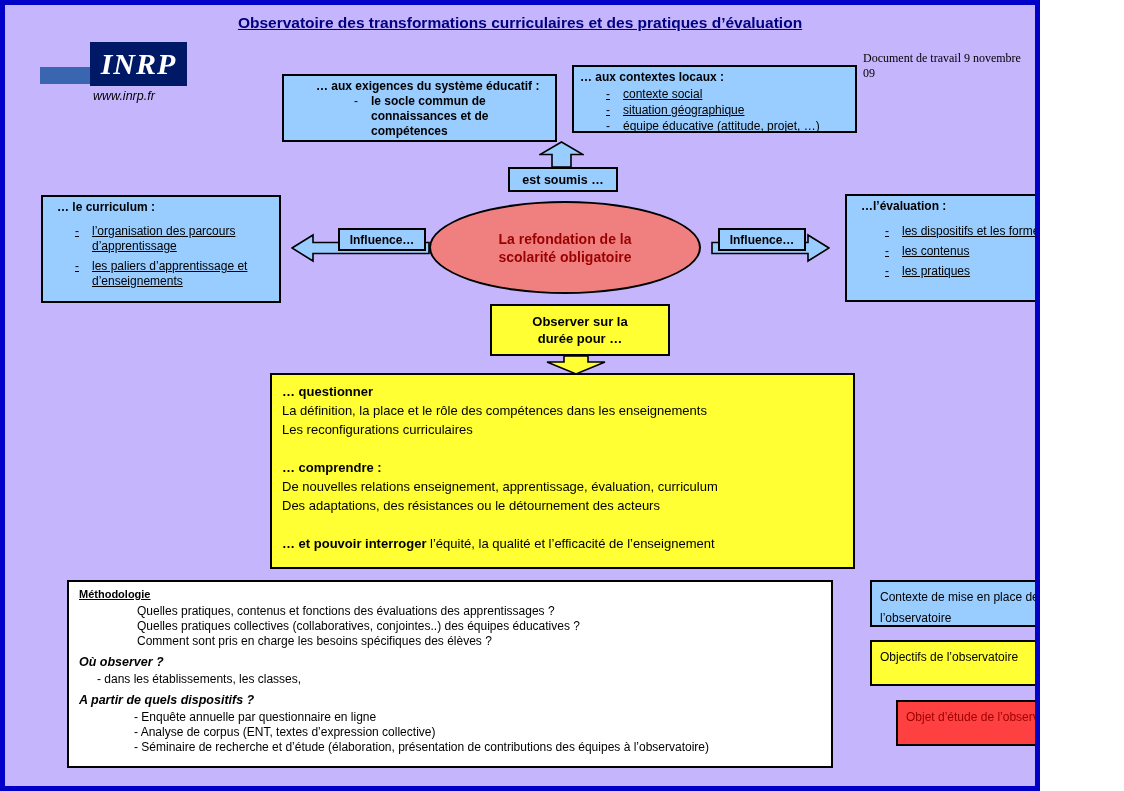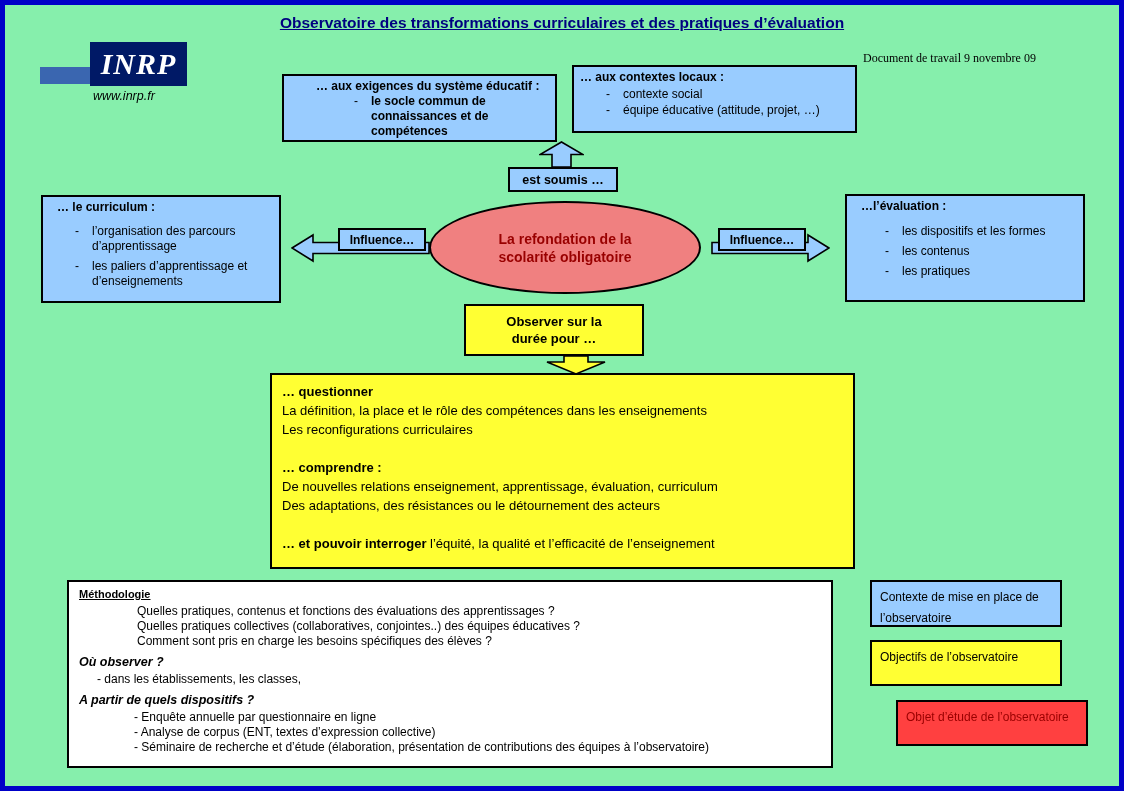--- a/index.html
+++ b/index.html
@@ -2,22 +2,22 @@
 <html style="--lightblue: #99CCFF; --yellow: #FFFF33; --coral: #F08080; --red: #FF4040; --navy: #0000C8; --titleblue: #000080; --darkred: #990000; --logonavy: #001966; --logoblue: #3A66B0;"><head>
 <meta charset="utf-8">
 <style>
   :root{
     --lightblue:#99CCFF; --yellow:#FFFF33; --coral:#F08080; --red:#FF4040;
     --navy:#0000C8; --titleblue:#000080; --darkred:#990000;
     --logonavy:#001966; --logoblue:#3A66B0;
   }
   html,body{margin:0;padding:0;background:#fff;}
   .page{
-    position:relative; width:1124px; height:791px; box-sizing:border-box;
-    border:5px solid var(--navy,#0000C8); background:#86efac; overflow:hidden;
+    position:relative; width:1040px; height:791px; box-sizing:border-box;
+    border:5px solid var(--navy,#0000C8); background:#c4b5fd; overflow:hidden;
     font-family:"Liberation Sans", sans-serif; color:#000;
   }
   .title{
     position:absolute; top:9px; left:0; right:0; text-align:center;
     font-size:15.5px; font-weight:bold; color:var(--titleblue,#000080);
     text-decoration:underline;
   }
   .doc-note{
     position:absolute; left:858px; top:46px; font-size:12px;
     font-family:"Liberation Serif", serif;
@@ -29,21 +29,21 @@
     display:flex; align-items:center; justify-content:center;}
   .logo-text{color:#fff; font-family:"Liberation Serif", serif; font-style:italic; font-weight:bold; font-size:30px; letter-spacing:1px;}
   .logo-url{position:absolute; left:53px; top:47px; font-style:italic; font-size:12.5px;}
   
   .box{position:absolute; box-sizing:border-box; border:2px solid #000; font-size:12px; line-height:15px;}
   .blue-bg{background:var(--lightblue,#99CCFF);}
   .yellow-bg{background:var(--yellow,#FFFF33);}
   .red-bg{background:var(--red,#FF4040);margin-left:26px;}
   .pad{padding:3px 6px;}
   .box-h{font-weight:bold; white-space:nowrap;}
-  ul.dash{list-style:none; margin:2px 0 0 0; padding:0 0 0 26px;}
+  ul.dash{list-style:none; margin:2px 0 0 0; padding:0 0 0 26px;text-decoration:underline;}
   ul.dash li{display:flex; gap:13px; margin:0 0 1px 0;}
   ul.dash li::before{content:"-"; flex:0 0 auto;}
   ul.dash.spread li{margin:0 0 5px 0;}
   .center-item{display:flex; gap:13px; padding-left:38px;}
   .center-item::before{content:"-";}
   .center-text{max-width:140px; text-align:left;}
   .bold{font-weight:bold;}
   .wrap172{max-width:172px;}
   
   .arrow{position:absolute;}
@@ -54,21 +54,21 @@
   .smallbox{position:absolute; box-sizing:border-box; border:2px solid #000;
     display:flex; align-items:center; justify-content:center; font-weight:bold;}
   .est-soumis{left:503px; top:162px; width:110px; height:25px; background:var(--lightblue,#99CCFF); font-size:12.5px;}
   .influence{width:88px; height:23px; background:var(--lightblue,#99CCFF); font-size:12px;}
   
   .ellipse{position:absolute; left:424px; top:196px; width:272px; height:93px; box-sizing:border-box;
     background:var(--coral,#F08080); border:2.5px solid #000; border-radius:50%;
     display:flex; align-items:center; justify-content:center;}
   .ellipse-text{width:165px; text-align:center; font-weight:bold; font-size:14px; color:var(--darkred,#990000); line-height:18px;}
   
-  .observer{left:459px; top:299px; width:180px; height:52px; background:var(--yellow,#FFFF33); border-width:2.5px; font-size:13px;}
+  .observer{left:485px; top:299px; width:180px; height:52px; background:var(--yellow,#FFFF33); border-width:2.5px; font-size:13px;}
   .observer span{width:132px; text-align:center; line-height:17px;}
   
   .bigbox{position:absolute; left:265px; top:368px; width:585px; height:196px; box-sizing:border-box;
     background:var(--yellow,#FFFF33); border:2px solid #000; padding:7px 10px; font-size:13px; line-height:19px;}
   .bb-h{font-weight:bold;}
   .bb-gap{height:19px;}
   
   .methbox{position:absolute; left:62px; top:575px; width:766px; height:188px; box-sizing:border-box;
     background:#fff; border:2px solid #000; padding:5px 10px; font-size:12px; line-height:15px;}
   .meth-title{font-weight:bold; text-decoration:underline; font-size:11px; margin-bottom:2px;}
@@ -102,20 +102,23 @@
     <div class="center-item">
       <span class="center-text bold">le socle commun de connaissances et de compétences</span>
     </div>
   </div>
 
   <div class="box blue-bg pad" style="left:567px;top:60px;width:285px;height:68px;">
     <div class="box-h">… aux contextes locaux :</div>
     <ul class="dash">
       <li>
           <span>contexte social</span>
+        </li>
+      <li>
+          <span>situation géographique</span>
         </li>
       <li>
           <span>équipe éducative (attitude, projet, …)</span>
         </li>
     </ul>
   </div>
 
   <svg class="arrow blue-fill" style="left:534px;top:136px;" width="45" height="27" viewBox="0 0 45 27">
     <polygon points="22.5,1 44,13.5 32,13.5 32,26 13,26 13,13.5 1,13.5"></polygon>
   </svg>

